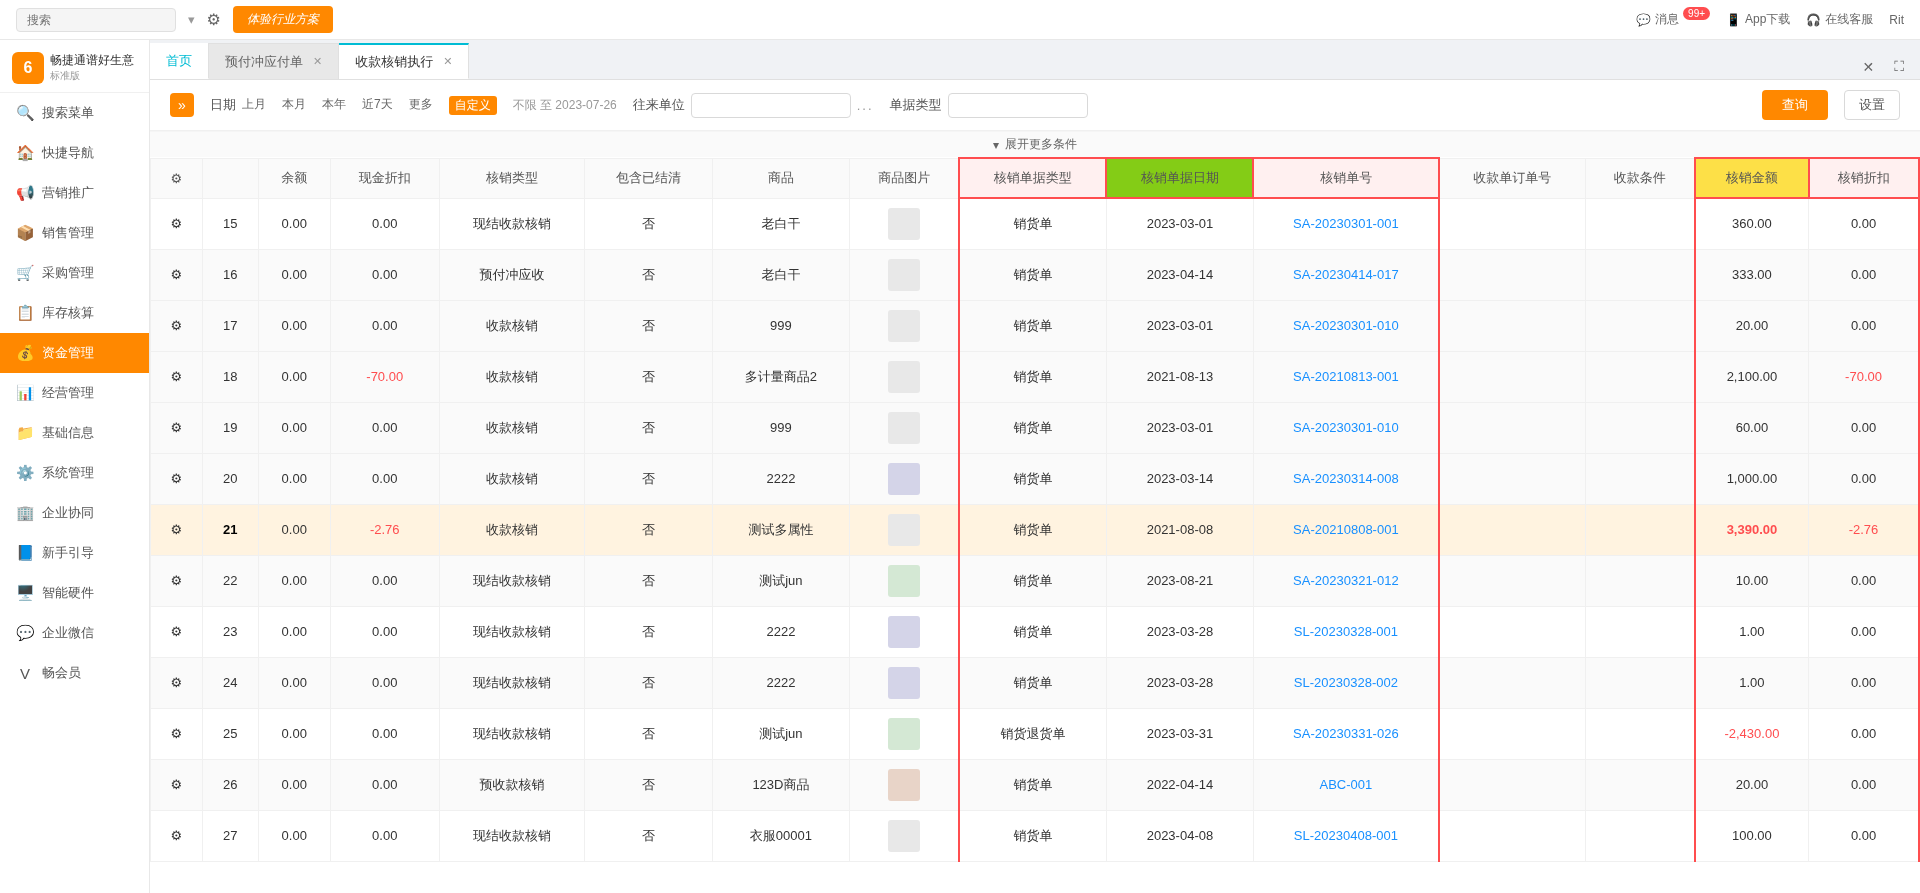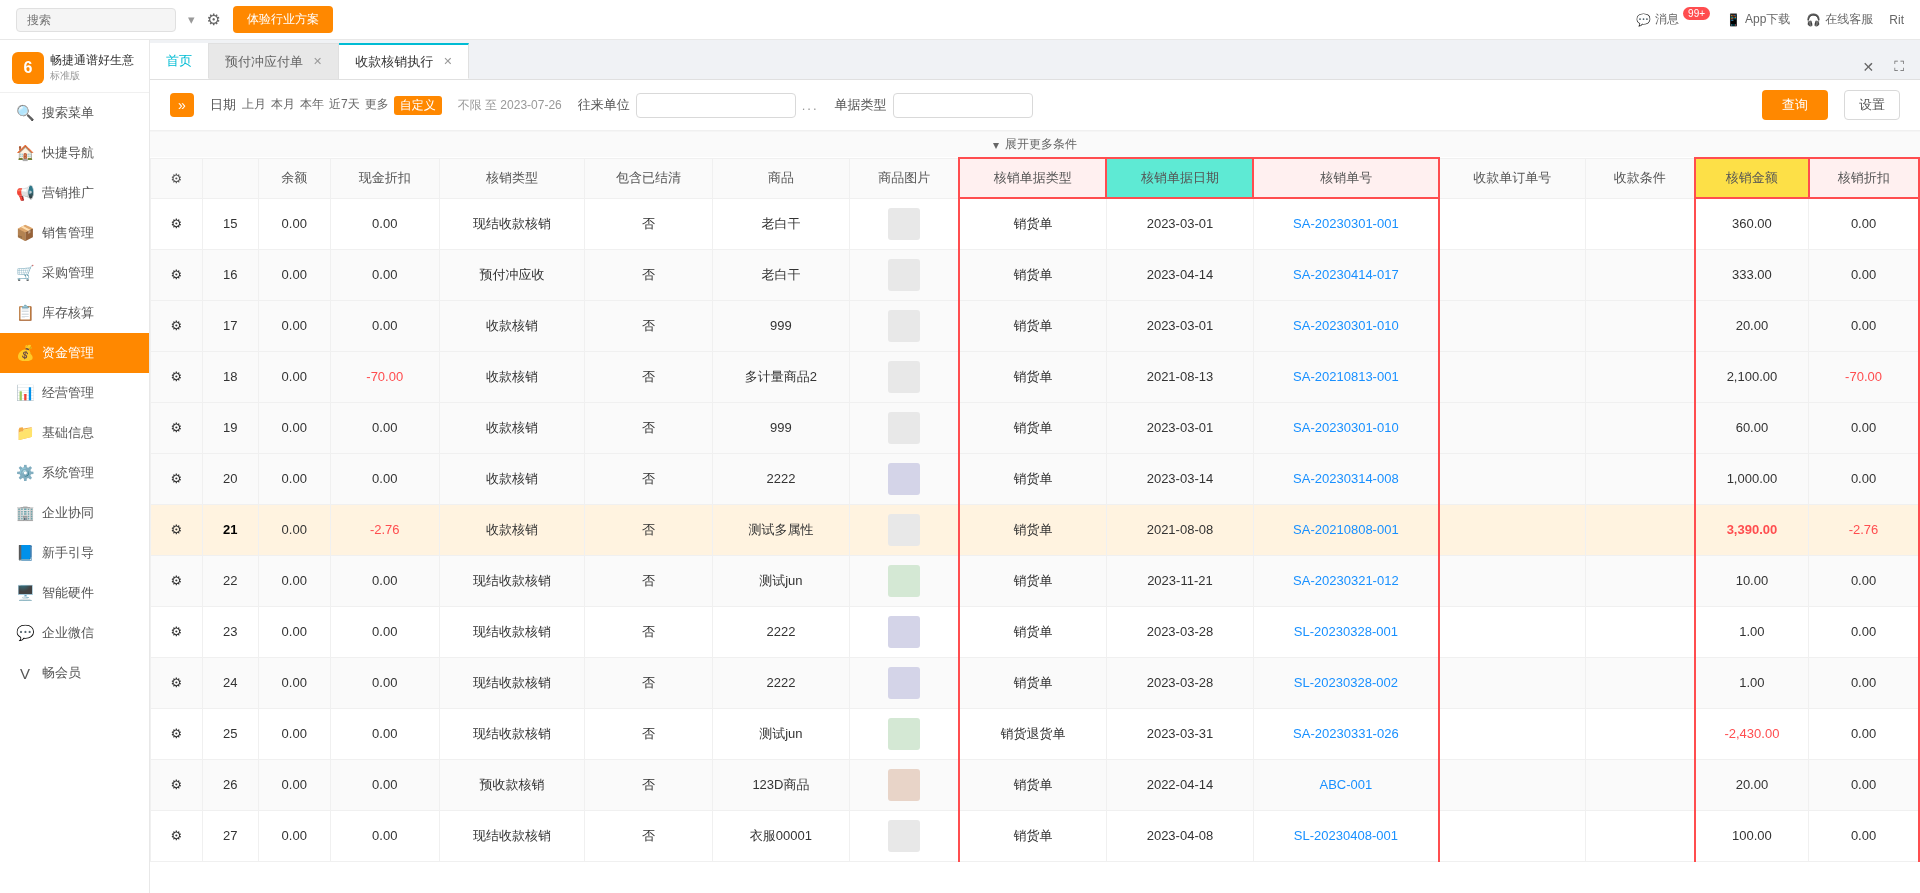--- a/index.html
+++ b/index.html
@@ -26,20 +26,21 @@
     }
     .top-bar-icons { margin-left: auto; display: flex; align-items: center; gap: 16px; }
     .top-bar-btn {
       background: #ff8800;
       color: #fff;
       border: none;
       border-radius: 4px;
       padding: 5px 14px;
       font-size: 12px;
       cursor: pointer;
+      font-style: italic;
     }
     .badge {
       background: #ff4d4f;
       color: #fff;
       border-radius: 10px;
       padding: 1px 5px;
       font-size: 10px;
       position: relative;
       top: -6px;
     }
@@ -178,21 +179,21 @@
       height: 24px;
       border-radius: 4px;
       cursor: pointer;
       font-size: 14px;
       display: flex;
       align-items: center;
       justify-content: center;
     }
     .filter-group { display: flex; align-items: center; gap: 6px; font-size: 13px; color: #555; }
     .filter-label { color: #555; white-space: nowrap; }
-    .filter-date-links { display: flex; gap: 5px; text-align: center; }
+    .filter-date-links { display: flex; gap: 16px; text-align: center; }
     .filter-date-link { color: #666; cursor: pointer; font-size: 12px; }
     .filter-date-custom {
       background: #ff8800;
       color: #fff;
       padding: 1px 6px;
       border-radius: 3px;
       font-size: 12px;
       cursor: pointer;
     }
     .filter-date-range { color: #999; font-size: 12px; }
@@ -478,21 +479,21 @@
               <tr>
                 <th>⚙</th>
                 <th></th>
                 <th>余额</th>
                 <th>现金折扣</th>
                 <th>核销类型</th>
                 <th>包含已结清</th>
                 <th>商品</th>
                 <th>商品图片</th>
                 <th style="border: 2px solid #ff4d4f; background: #fff0f0;">核销单据类型</th>
-                <th style="border: 2px solid #ff4d4f; background: #5eead4; margin-top: 20px;">核销单据日期</th>
+                <th style="border: 2px solid #ff4d4f; background: #84cc16; margin-top: 20px;">核销单据日期</th>
                 <th style="border: 2px solid #ff4d4f; background: #fff0f0; margin-left: 16px;">核销单号</th>
                 <th>收款单订单号</th>
                 <th>收款条件</th>
                 <th style="border: 2px solid #ff4d4f; background: #fde047;">核销金额</th>
                 <th style="border: 2px solid #ff4d4f; background: #fff0f0;">核销折扣</th>
               </tr>
             </thead>
             <tbody>
               <tr>
                 <td>⚙</td>
@@ -616,21 +617,21 @@
               <tr style="background:#fafafa;">
                 <td>⚙</td>
                 <td>22</td>
                 <td>0.00</td>
                 <td>0.00</td>
                 <td>现结收款核销</td>
                 <td>否</td>
                 <td>测试jun</td>
                 <td><div class="img-placeholder has-img"></div></td>
                 <td style="border-left:2px solid #ff4d4f; border-right:1px solid #f0f0f0;">销货单</td>
-                <td style="border-right:1px solid #f0f0f0;">2023-11-21</td>
+                <td style="border-right:1px solid #f0f0f0;">2023-08-21</td>
                 <td style="border-right:2px solid #ff4d4f;"><span class="link-text">SA-20230321-012</span></td>
                 <td></td>
                 <td></td>
                 <td style="border-left:2px solid #ff4d4f; border-right:1px solid #f0f0f0;">10.00</td>
                 <td style="border-right:2px solid #ff4d4f;">0.00</td>
               </tr>
               <tr>
                 <td>⚙</td>
                 <td>23</td>
                 <td>0.00</td>

